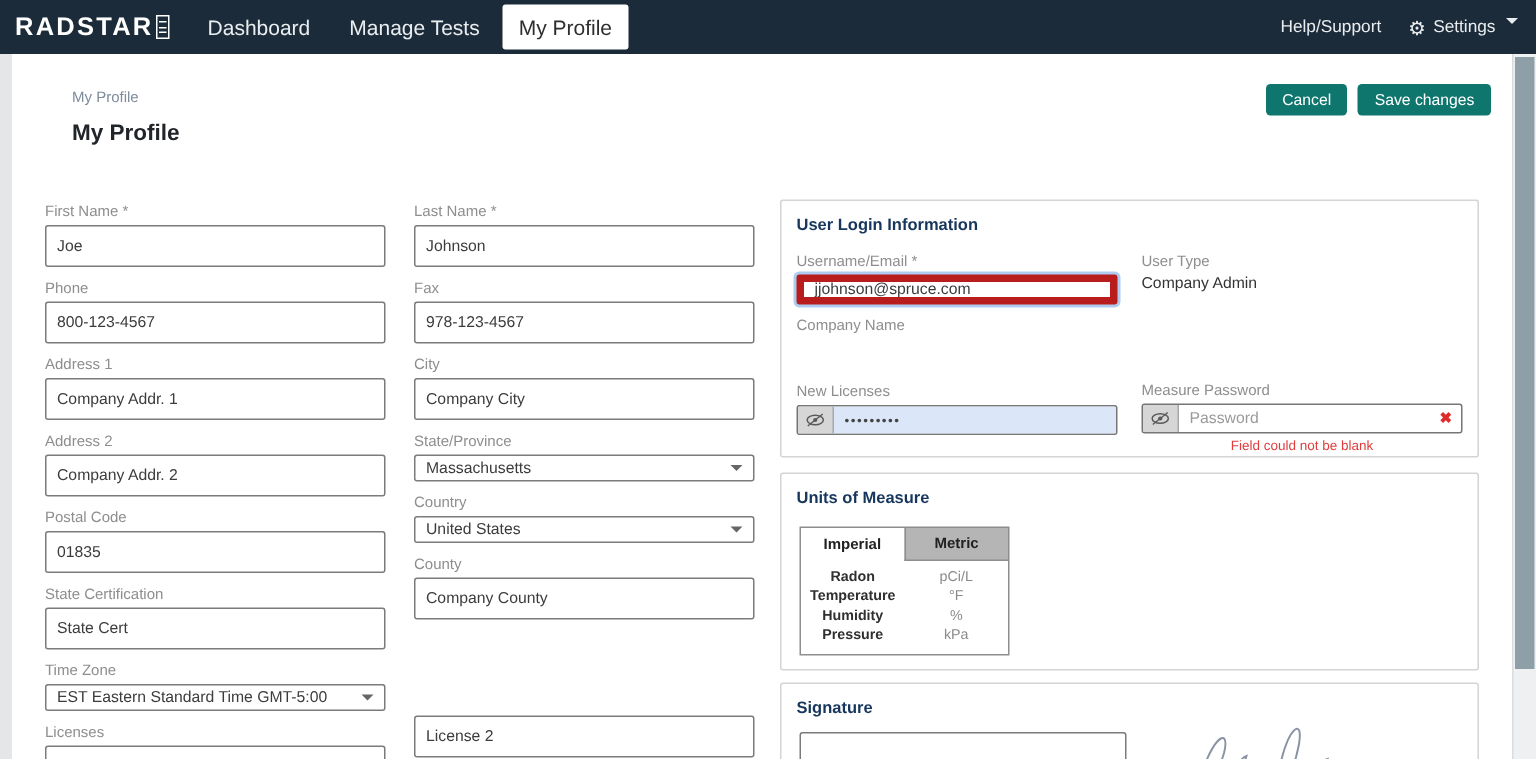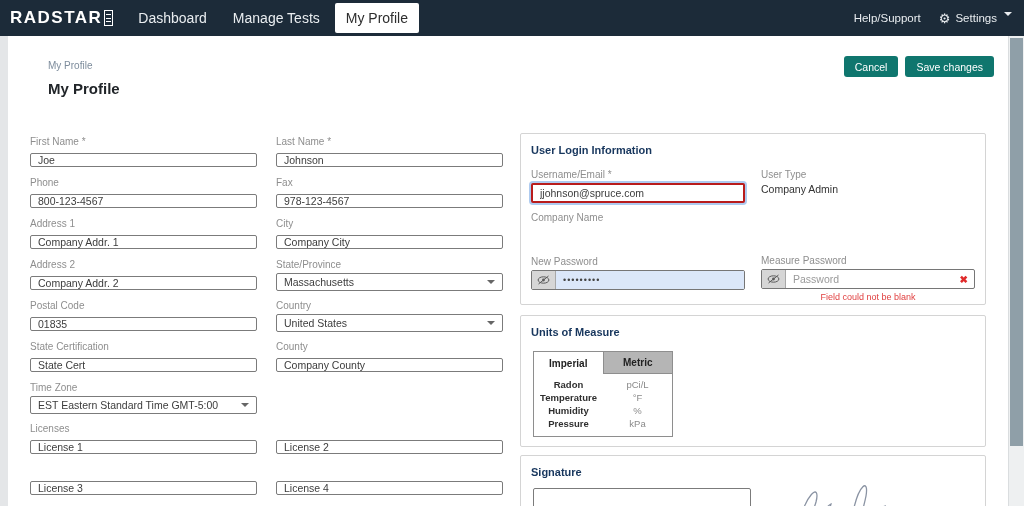--- a/index.html
+++ b/index.html
@@ -52,21 +52,21 @@
     cursor: pointer;
   }
 
   
   .form-col { position: absolute; top: 100px; width: 227px; }
   .col-1 { left: 22px; }
   .col-2 { left: 268px; }
   .field { margin-bottom: 9px; }
   .flabel { font-size: 10px; color: #8e8e8e; line-height: 12px; margin-bottom: 2px; min-height: 12px; }
   .finput {
-    width: 100%; height: 14px; border: 1px solid #7b7b7b; border-radius: 2px;
+    width: 100%; height: 28px; border: 1px solid #7b7b7b; border-radius: 2px;
     font-size: 10.5px; color: #3c3c3c; padding: 0 7px; font-family: "Liberation Sans", sans-serif;
     background: #fff;
   }
   .fselect {
     width: 100%; height: 18px; border: 1px solid #7b7b7b; border-radius: 2px;
     font-size: 10.5px; color: #3c3c3c; padding: 0 7px; background: #fff;
     display: flex; align-items: center; justify-content: space-between; cursor: pointer;
   }
   .caret-down {
     width: 0; height: 0; border-left: 4px solid transparent; border-right: 4px solid transparent;
@@ -82,21 +82,21 @@
   .panel-title { font-size: 11px; font-weight: 700; color: #17365d; margin-bottom: 13px; }
   .panel-login { top: 97px; height: 172px; }
   .panel-units { top: 279px; height: 132px; }
   .panel-signature { top: 419px; height: 160px; }
 
   .login-grid { display: flex; }
   .lg-left { width: 222px; }
   .lg-right { width: 222px; margin-left: 16px; }
   .ftext-value { font-size: 10.5px; color: #333; line-height: 13px; }
   .input-focused {
-    width: 100%; height: 20px; border: 2px solid #b91c1c; border-radius: 2px;
+    width: 100%; height: 20px; border: 5px solid #b91c1c; border-radius: 2px;
     font-size: 10.5px; color: #3c3c3c; padding: 0 7px; font-family: "Liberation Sans", sans-serif;
     box-shadow: 0 0 0 2px #aecbf0; outline: none; background: #fff;
   }
   .vblock-username { margin-bottom: 9px; }
   .vblock-company { margin-bottom: 9px; height: 35px; }
   .rt-spacer { height: 42px; }
 
   .pw-group {
     display: flex; height: 20px; border: 1px solid #767676; border-radius: 2px; overflow: hidden;
     align-items: stretch; background: #fff;
@@ -268,21 +268,21 @@
     <div class="login-grid">
       <div class="lg-left">
         <div class="vblock-username">
           <div class="flabel">Username/Email *</div>
           <input class="input-focused" value="jjohnson@spruce.com" style="">
         </div>
         <div class="vblock-company">
           <div class="flabel">Company Name</div>
         </div>
         <div>
-          <div class="flabel">New Password</div>
+          <div class="flabel">New Licenses</div>
           <div class="pw-group">
             <span class="pw-addon">
               <svg width="13" height="10" viewBox="0 0 13 10">
                 <ellipse cx="6.5" cy="5" rx="5.4" ry="3.2" fill="none" stroke="#5a5a5a" stroke-width="1"></ellipse>
                 <circle cx="6.5" cy="5" r="1.4" fill="#5a5a5a"></circle>
                 <line x1="1.5" y1="9" x2="11.5" y2="1" stroke="#5a5a5a" stroke-width="1"></line>
               </svg>
             </span>
             <span class="pw-field masked">•••••••••</span>
           </div>

